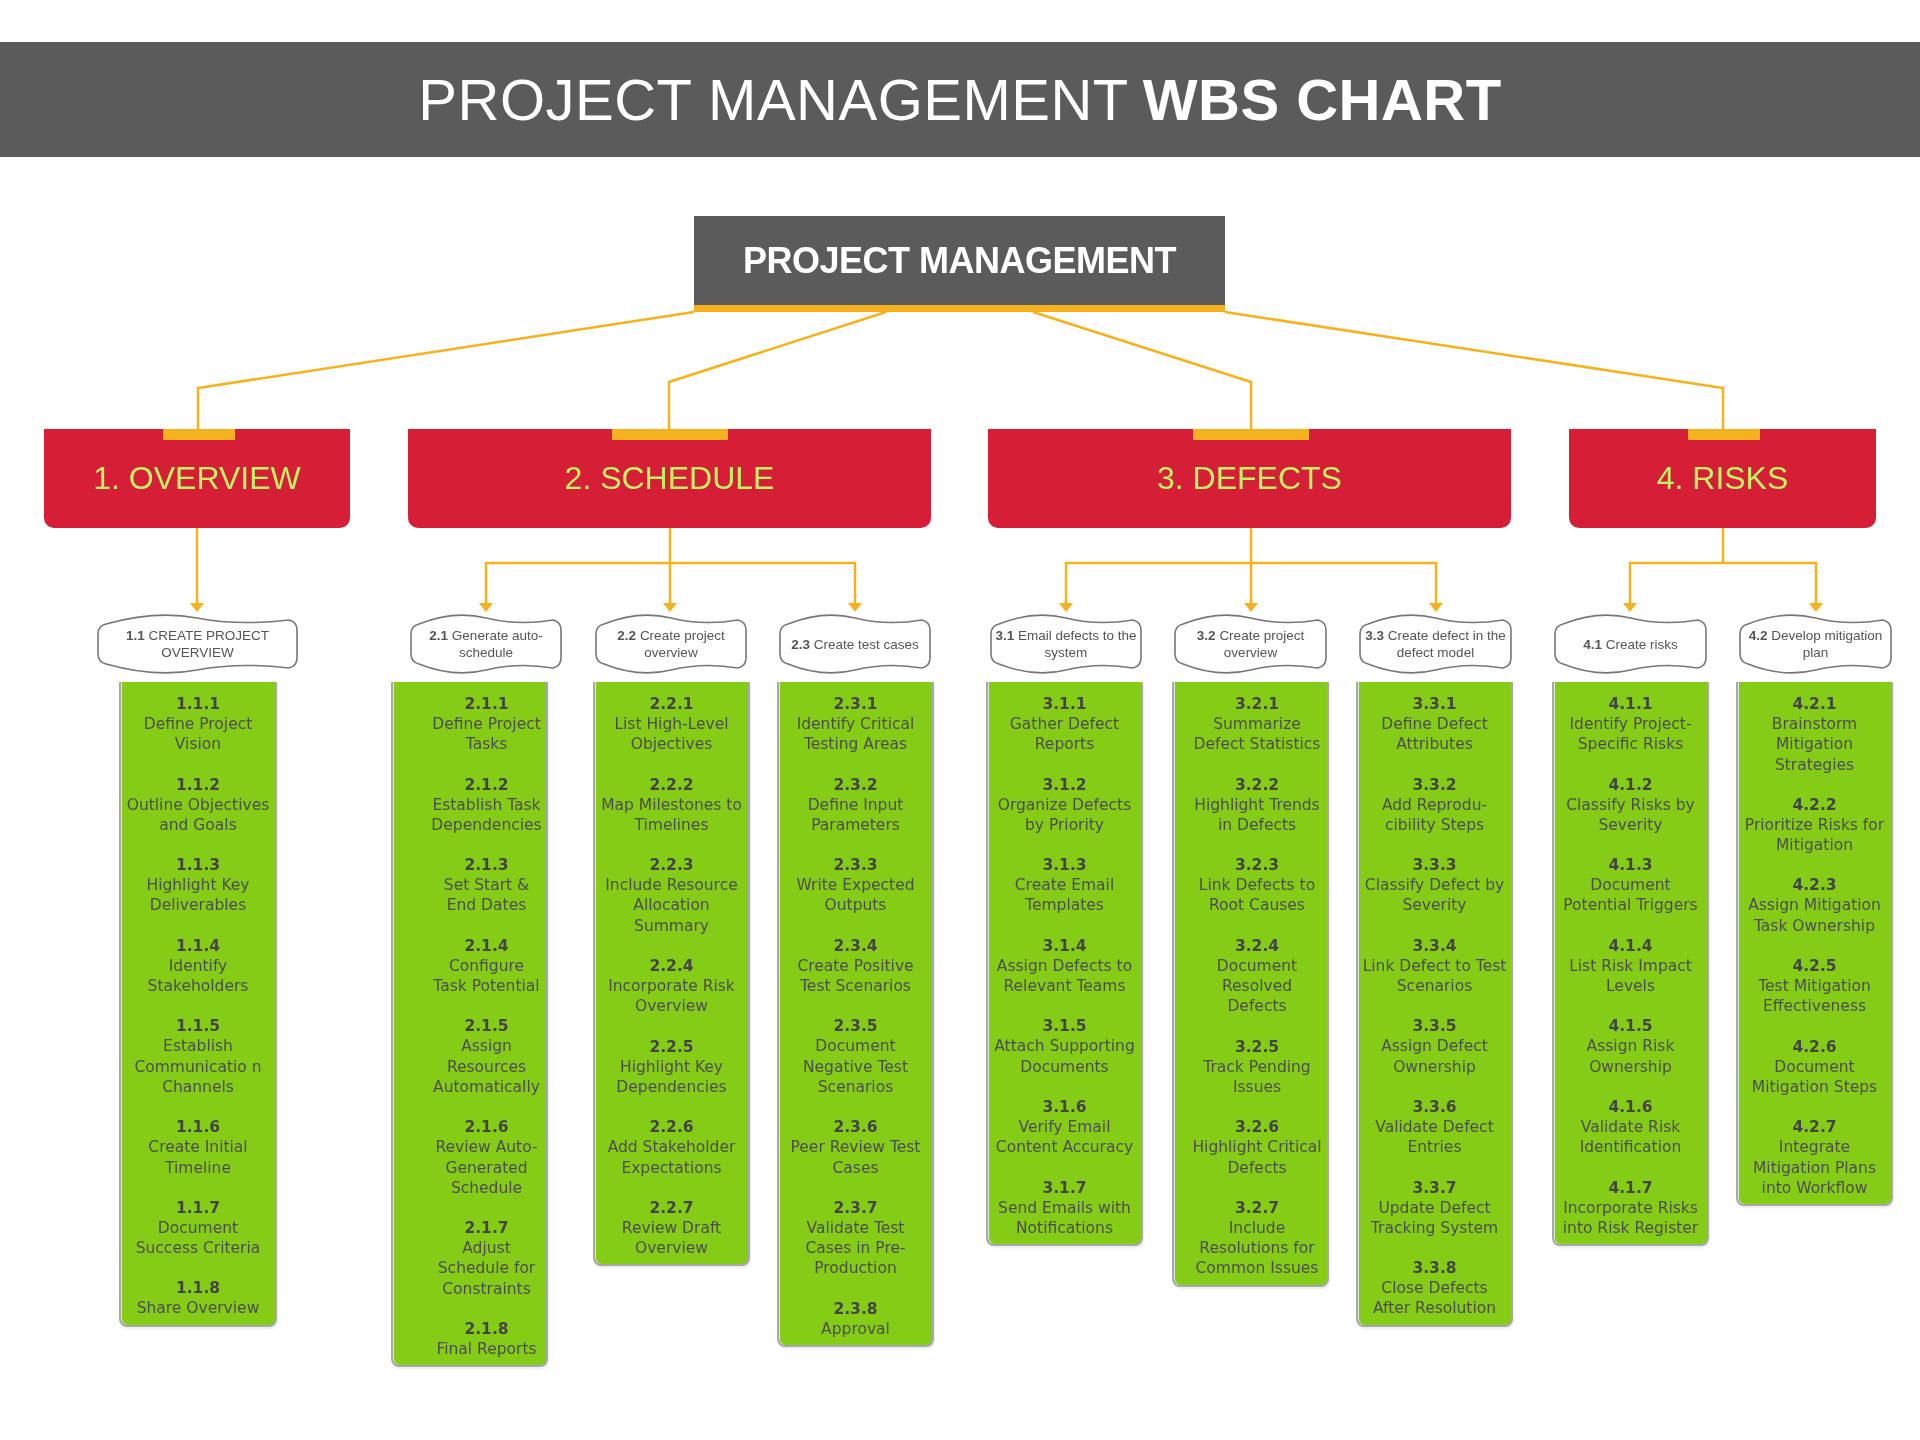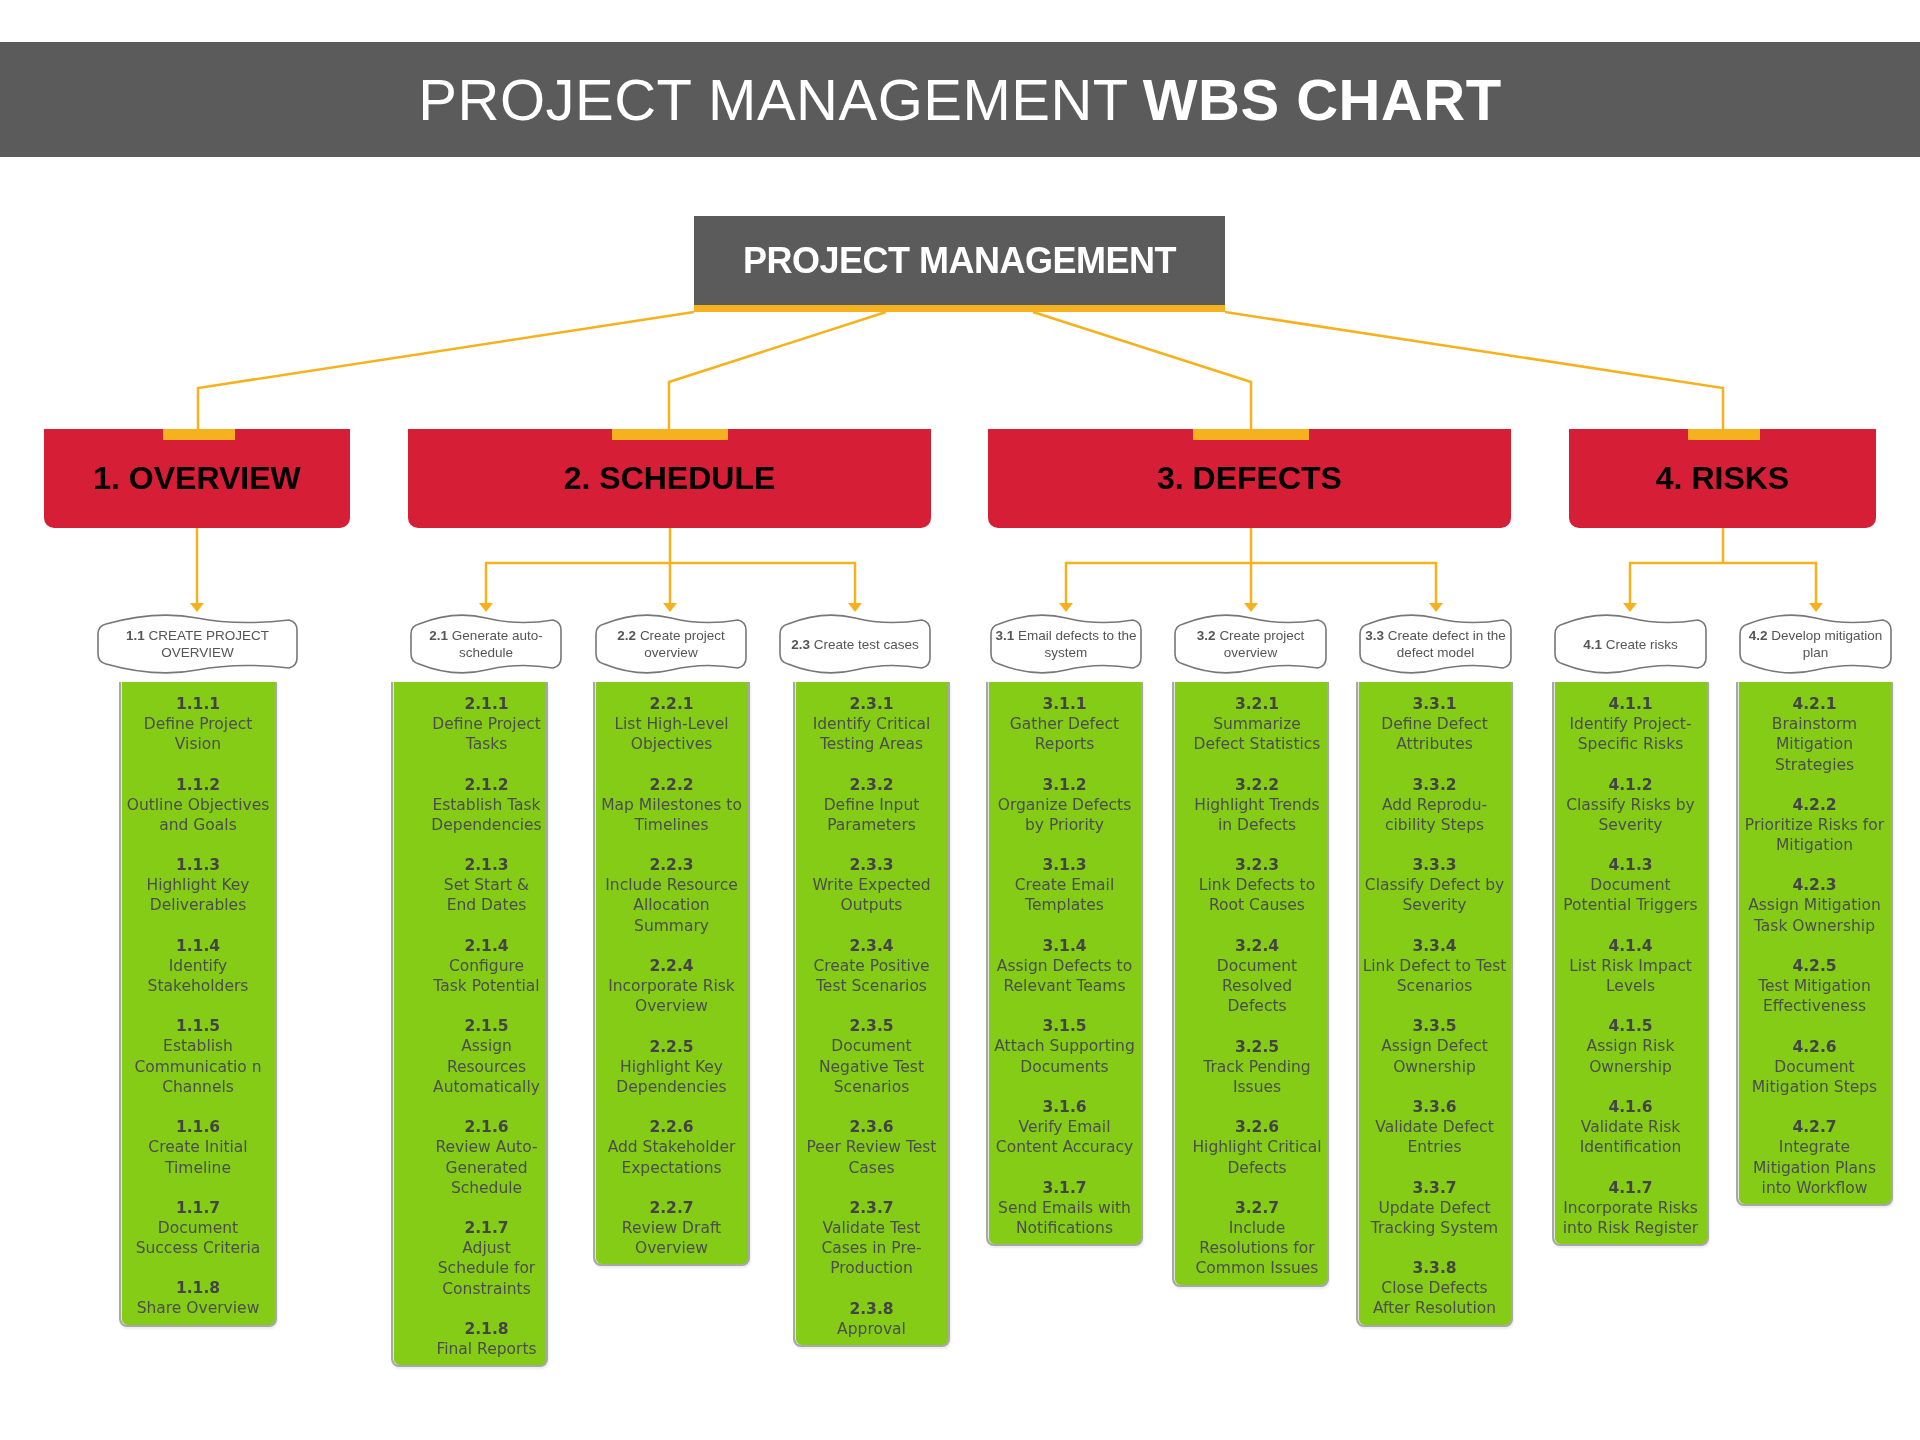--- a/index.html
+++ b/index.html
@@ -8,22 +8,22 @@
   .title-bar { position:absolute; left:0; top:42px; width:1920px; height:115px; background:#5b5b5b;
                display:flex; align-items:center; justify-content:center; color:#fff;
                font-family:"Liberation Sans", sans-serif; font-size:58px; letter-spacing:0.5px; }
   .title-bar .bold { font-weight:bold; margin-left:14px; }
   .root-box { position:absolute; left:694px; top:216px; width:531px; height:96px; background:#5b5b5b;
               border-bottom:7px solid #f6b21e; box-sizing:border-box;
               display:flex; align-items:center; justify-content:center; color:#fff;
               font-family:"Liberation Sans", sans-serif; font-weight:bold; font-size:36px; letter-spacing:-0.5px; }
   svg.lines { position:absolute; left:0; top:0; width:1920px; height:1440px; pointer-events:none; }
   .l1 { position:absolute; top:429px; height:99px; background:#d61f36; border-radius:0 0 10px 10px;
-        display:flex; align-items:center; justify-content:center; color:#000000;
-        font-family:"Liberation Sans", sans-serif; font-weight:bold; font-size:32px; }
+        display:flex; align-items:center; justify-content:center; color:#bef264;
+        font-family:"Liberation Sans", sans-serif; font-weight:normal; font-size:32px; }
   .l1 .tab { position:absolute; top:0; height:11px; background:#f6b21e; }
   .l2 { position:absolute; top:618px; height:52px; display:flex; align-items:center; justify-content:center;
         text-align:center; font-family:"Liberation Sans", sans-serif; font-size:13.5px; line-height:17px; color:#555; }
   .l2 svg { position:absolute; left:0; top:-6px; width:100%; height:64px; }
   .l2 .txt { position:relative; z-index:1; padding:0 6px; }
   .l2 .code { font-weight:bold; }
   .col { position:absolute; top:682px; border:2px solid #a8a8a8; border-top:none; border-radius:0 0 8px 8px;
          box-shadow: inset 1px 0 0 #e5e5e5, 1px 2px 2px rgba(0,0,0,0.08);
          background:#84cc16; text-align:center; padding:12px 4px 6px 4px; box-sizing:border-box; }
   .item { margin-bottom:20px; }
@@ -240,21 +240,21 @@
     </div>
     <div class="item">
       <span class="code">2.2.6</span>
       <span class="label">Add Stakeholder Expectations</span>
     </div>
     <div class="item">
       <span class="code">2.2.7</span>
       <span class="label">Review Draft Overview</span>
     </div>
   </div>
-<div class="col" style="left:777px;width:157px;margin-left:16px;">
+<div class="col" style="left:777px;width:157px;">
     <div class="item">
       <span class="code">2.3.1</span>
       <span class="label">Identify Critical Testing Areas</span>
     </div>
     <div class="item">
       <span class="code">2.3.2</span>
       <span class="label">Define Input Parameters</span>
     </div>
     <div class="item">
       <span class="code">2.3.3</span>

